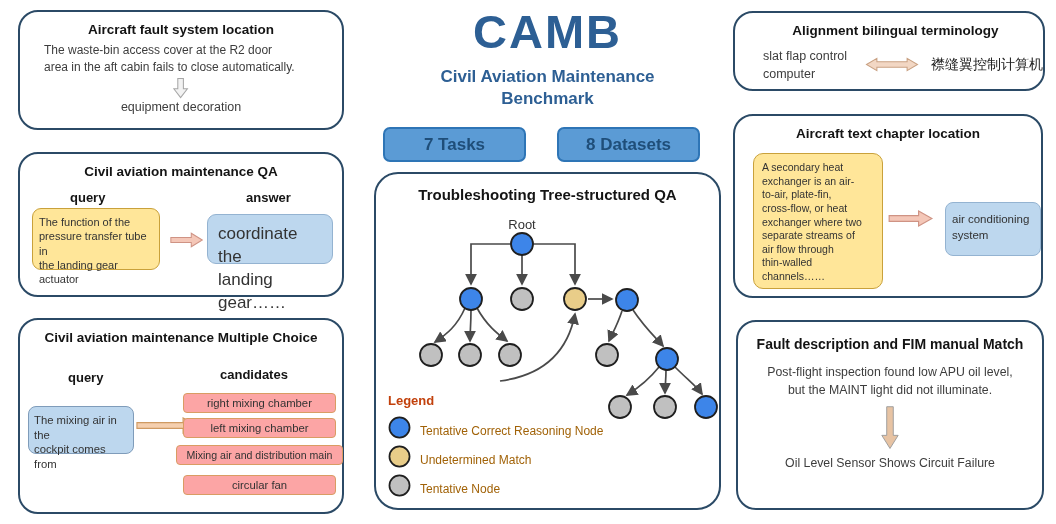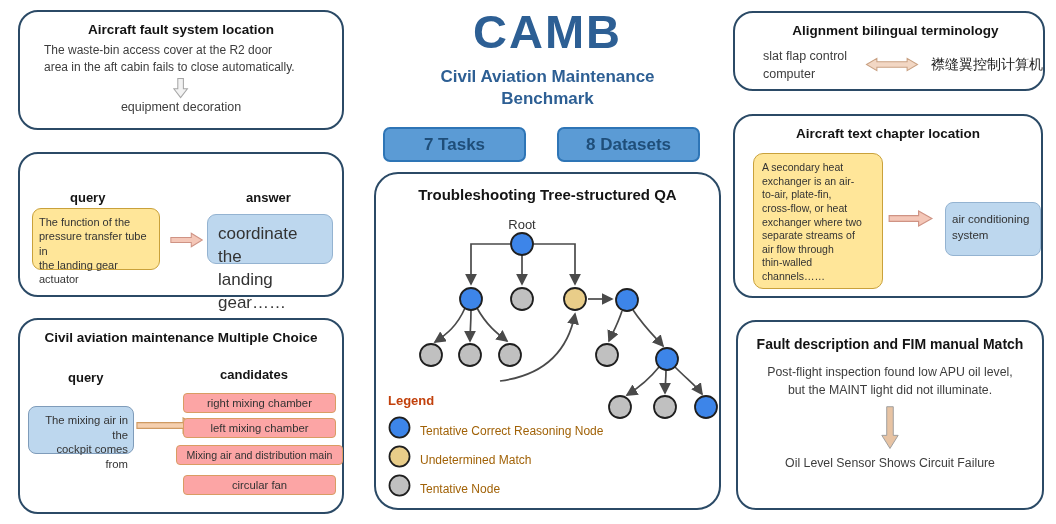--- a/index.html
+++ b/index.html
@@ -36,21 +36,21 @@
   .p2 .abox{position:absolute;left:187px;top:60px;width:126px;height:50px;background:#bdd7ee;
             border:1.2px solid #94b3d1;border-radius:9px;box-sizing:border-box;font-size:17px;
             padding:8px 10px;line-height:1.35;color:#333;}
 
   
   .p3{left:18px;top:318px;width:326px;height:196px;}
   .p3 .qlabel{position:absolute;left:48px;top:50px;font-size:13px;font-weight:bold;color:#141414;}
   .p3 .clabel{position:absolute;left:200px;top:47px;font-size:13px;font-weight:bold;color:#141414;}
   .p3 .qbox{position:absolute;left:8px;top:86px;width:106px;height:48px;background:#bdd7ee;
             border:1.3px solid #7f9cba;border-radius:8px;box-sizing:border-box;font-size:11.3px;
-            padding:6px 5px;line-height:1.3;color:#333;text-align:right;}
+            padding:6px 5px;line-height:1.3;color:#333;text-align:left;}
   .p3 .arr{position:absolute;left:116px;top:96px;}
   .cand{position:absolute;left:163px;width:153px;height:20px;background:#fca5a5;border:1.2px solid #d99c63;
         border-radius:4px;box-sizing:border-box;display:flex;align-items:center;justify-content:center;
         font-size:11.3px;color:#333;}
   .cand-0{top:73px;} .cand-1{top:98px;text-align:center;} .cand-2{top:125px;left:156px;width:167px;font-size:10.6px;} .cand-3{top:155px;}
 
   
   .p4{left:733px;top:11px;width:312px;height:80px;padding-left:13px;}
   .p4 .en{position:absolute;left:28px;top:34px;font-size:12.5px;line-height:1.45;}
   .p4 .arr{position:absolute;left:128px;top:43px;}
@@ -98,20 +98,21 @@
     <div class="ptitle">Aircraft fault system location</div>
     <div class="body pre">The waste-bin access cover at the R2 door
 area in the aft cabin fails to close automatically.</div>
     <svg class="arr" width="16" height="22" viewBox="0 0 20 26">
       <polygon points="6,1 13,1 13,14 18,14 9.5,25 1,14 6,14" stroke-width="1.3" fill="#f2f2f2" stroke="#a6a6a6"></polygon>
     </svg>
     <div class="result">equipment decoration</div>
   </section>
 
   <section class="panel p2">
+    <div class="ptitle">Civil aviation maintenance QA</div>
     <div class="qlabel">query</div>
     <div class="alabel">answer</div>
     <div class="qbox pre">The function of the
 pressure transfer tube in
 the landing gear actuator</div>
     <svg class="arr" width="34" height="20" viewBox="0 0 40 22">
       <polygon points="1,8 25,8 25,3 38,11 25,19 25,14 1,14" stroke-width="1.2" fill="#f4c7b8" stroke="#cf9384"></polygon>
     </svg>
     <div class="abox pre">coordinate the
 landing gear……</div>

